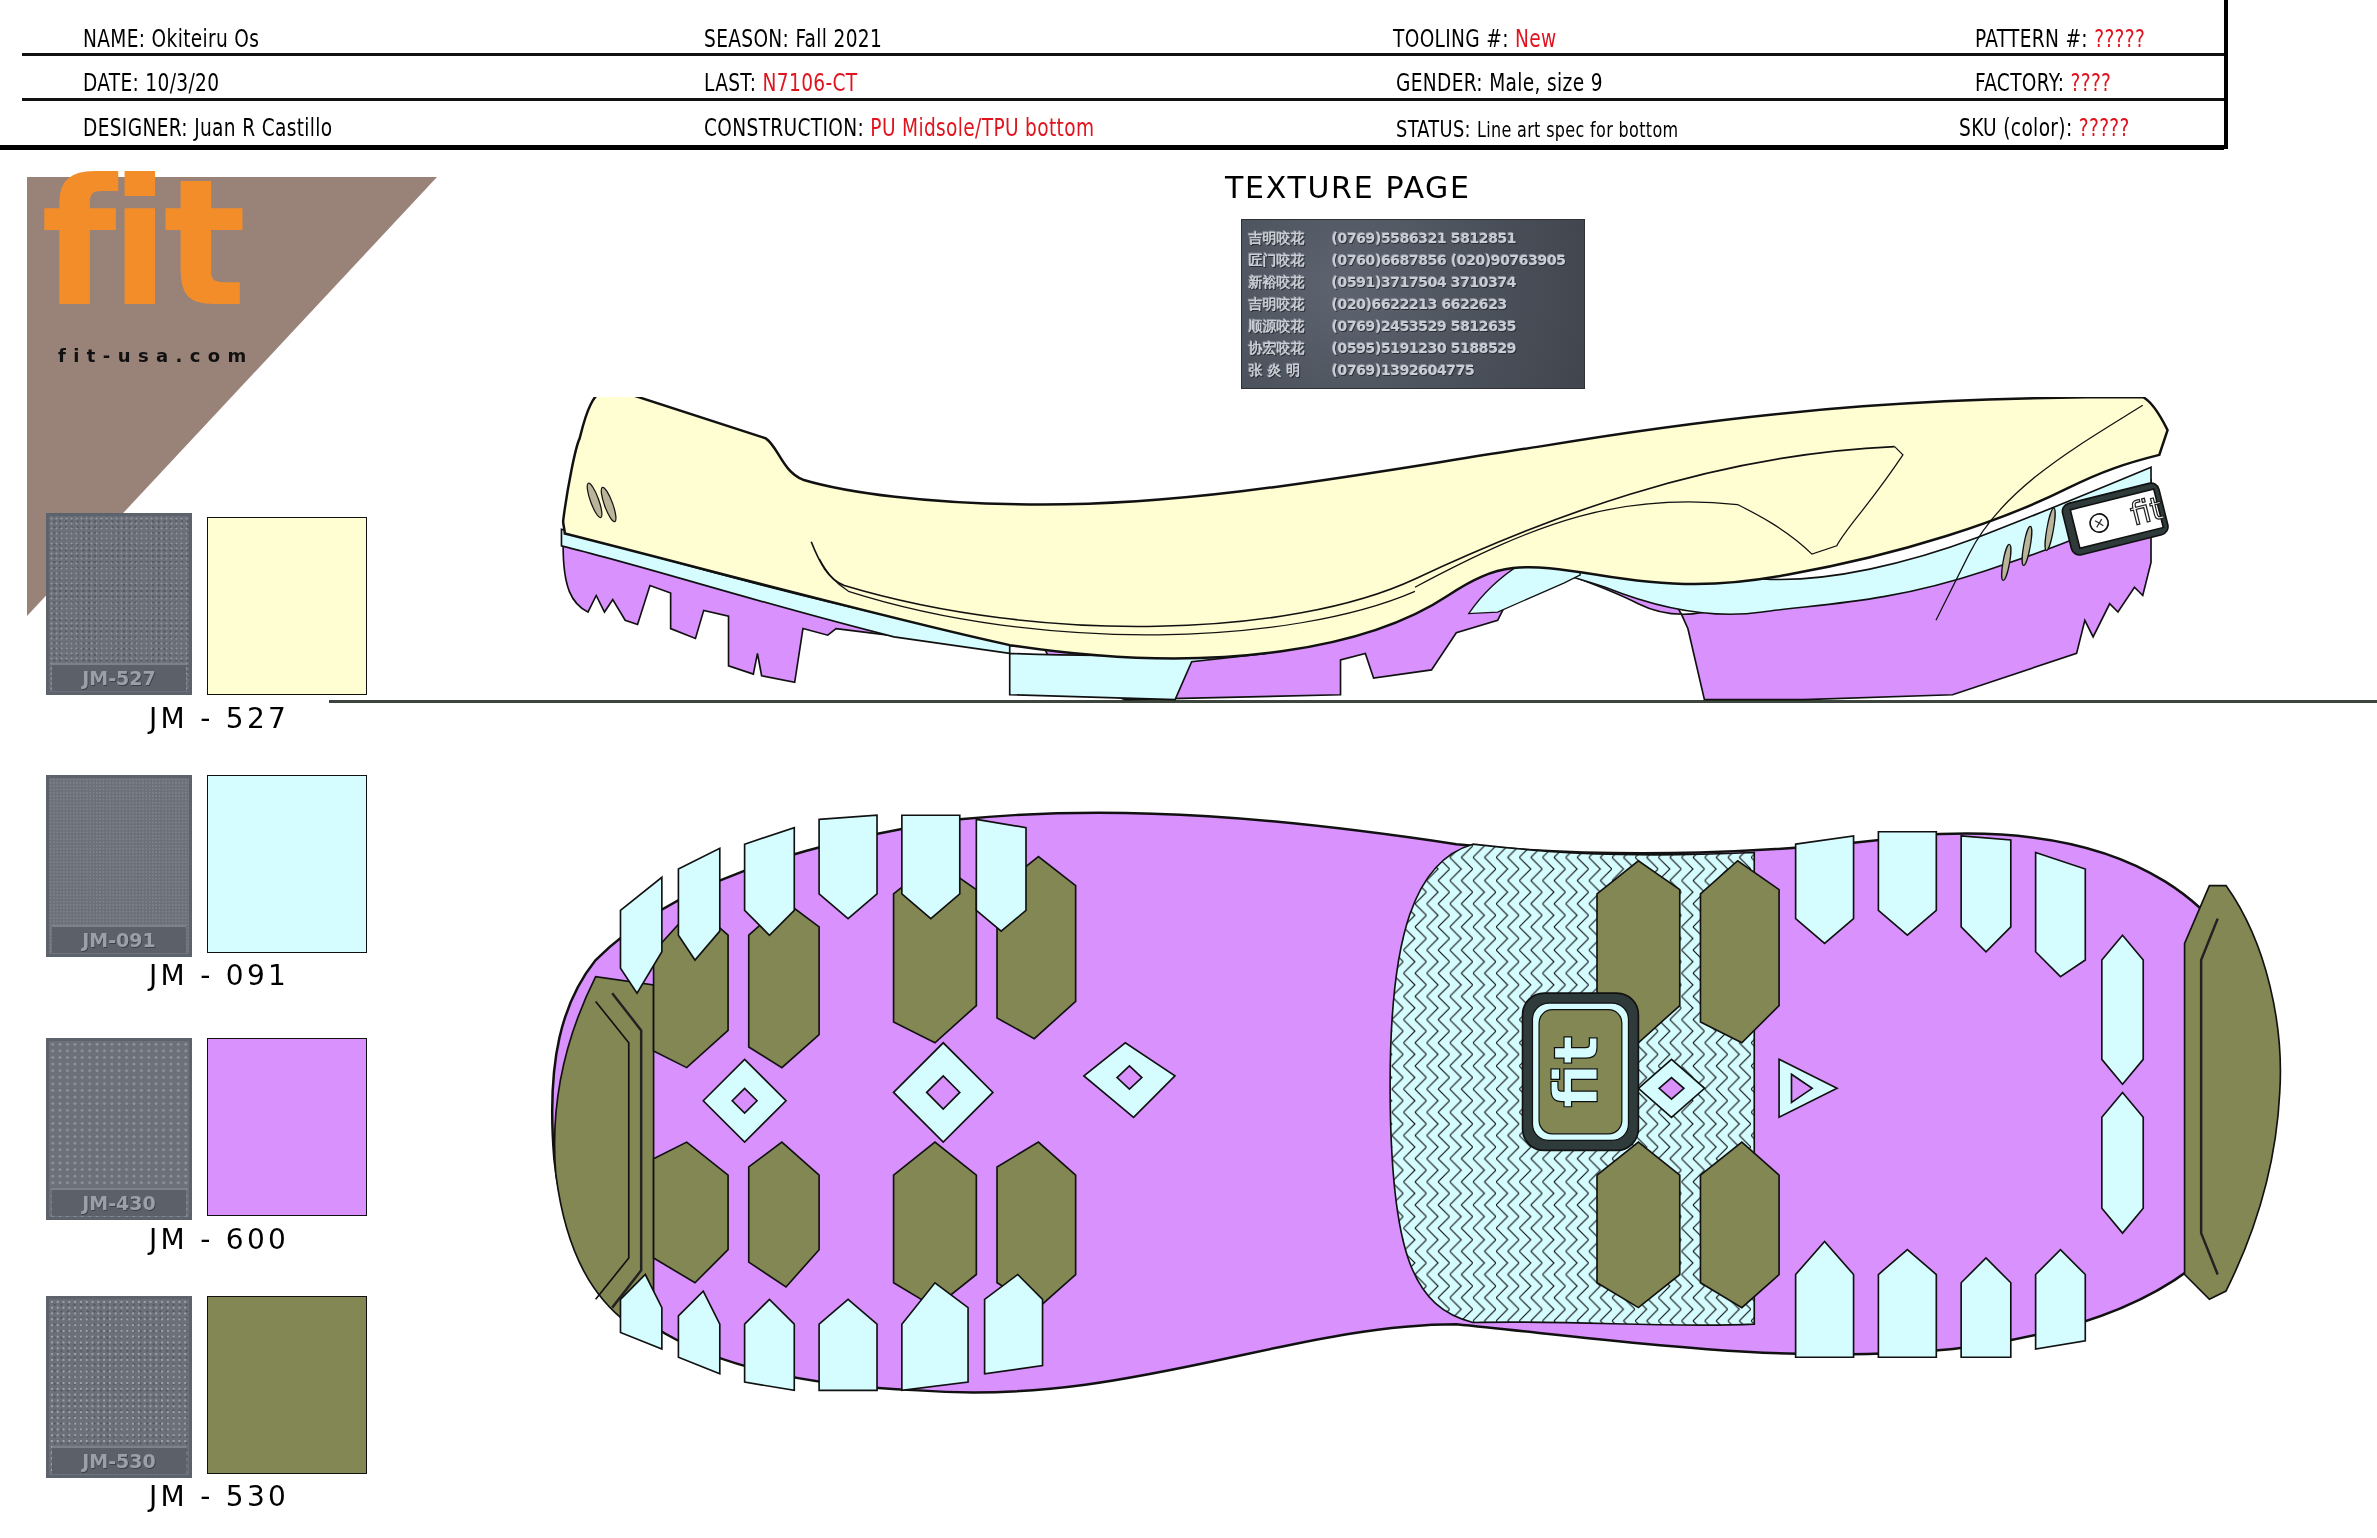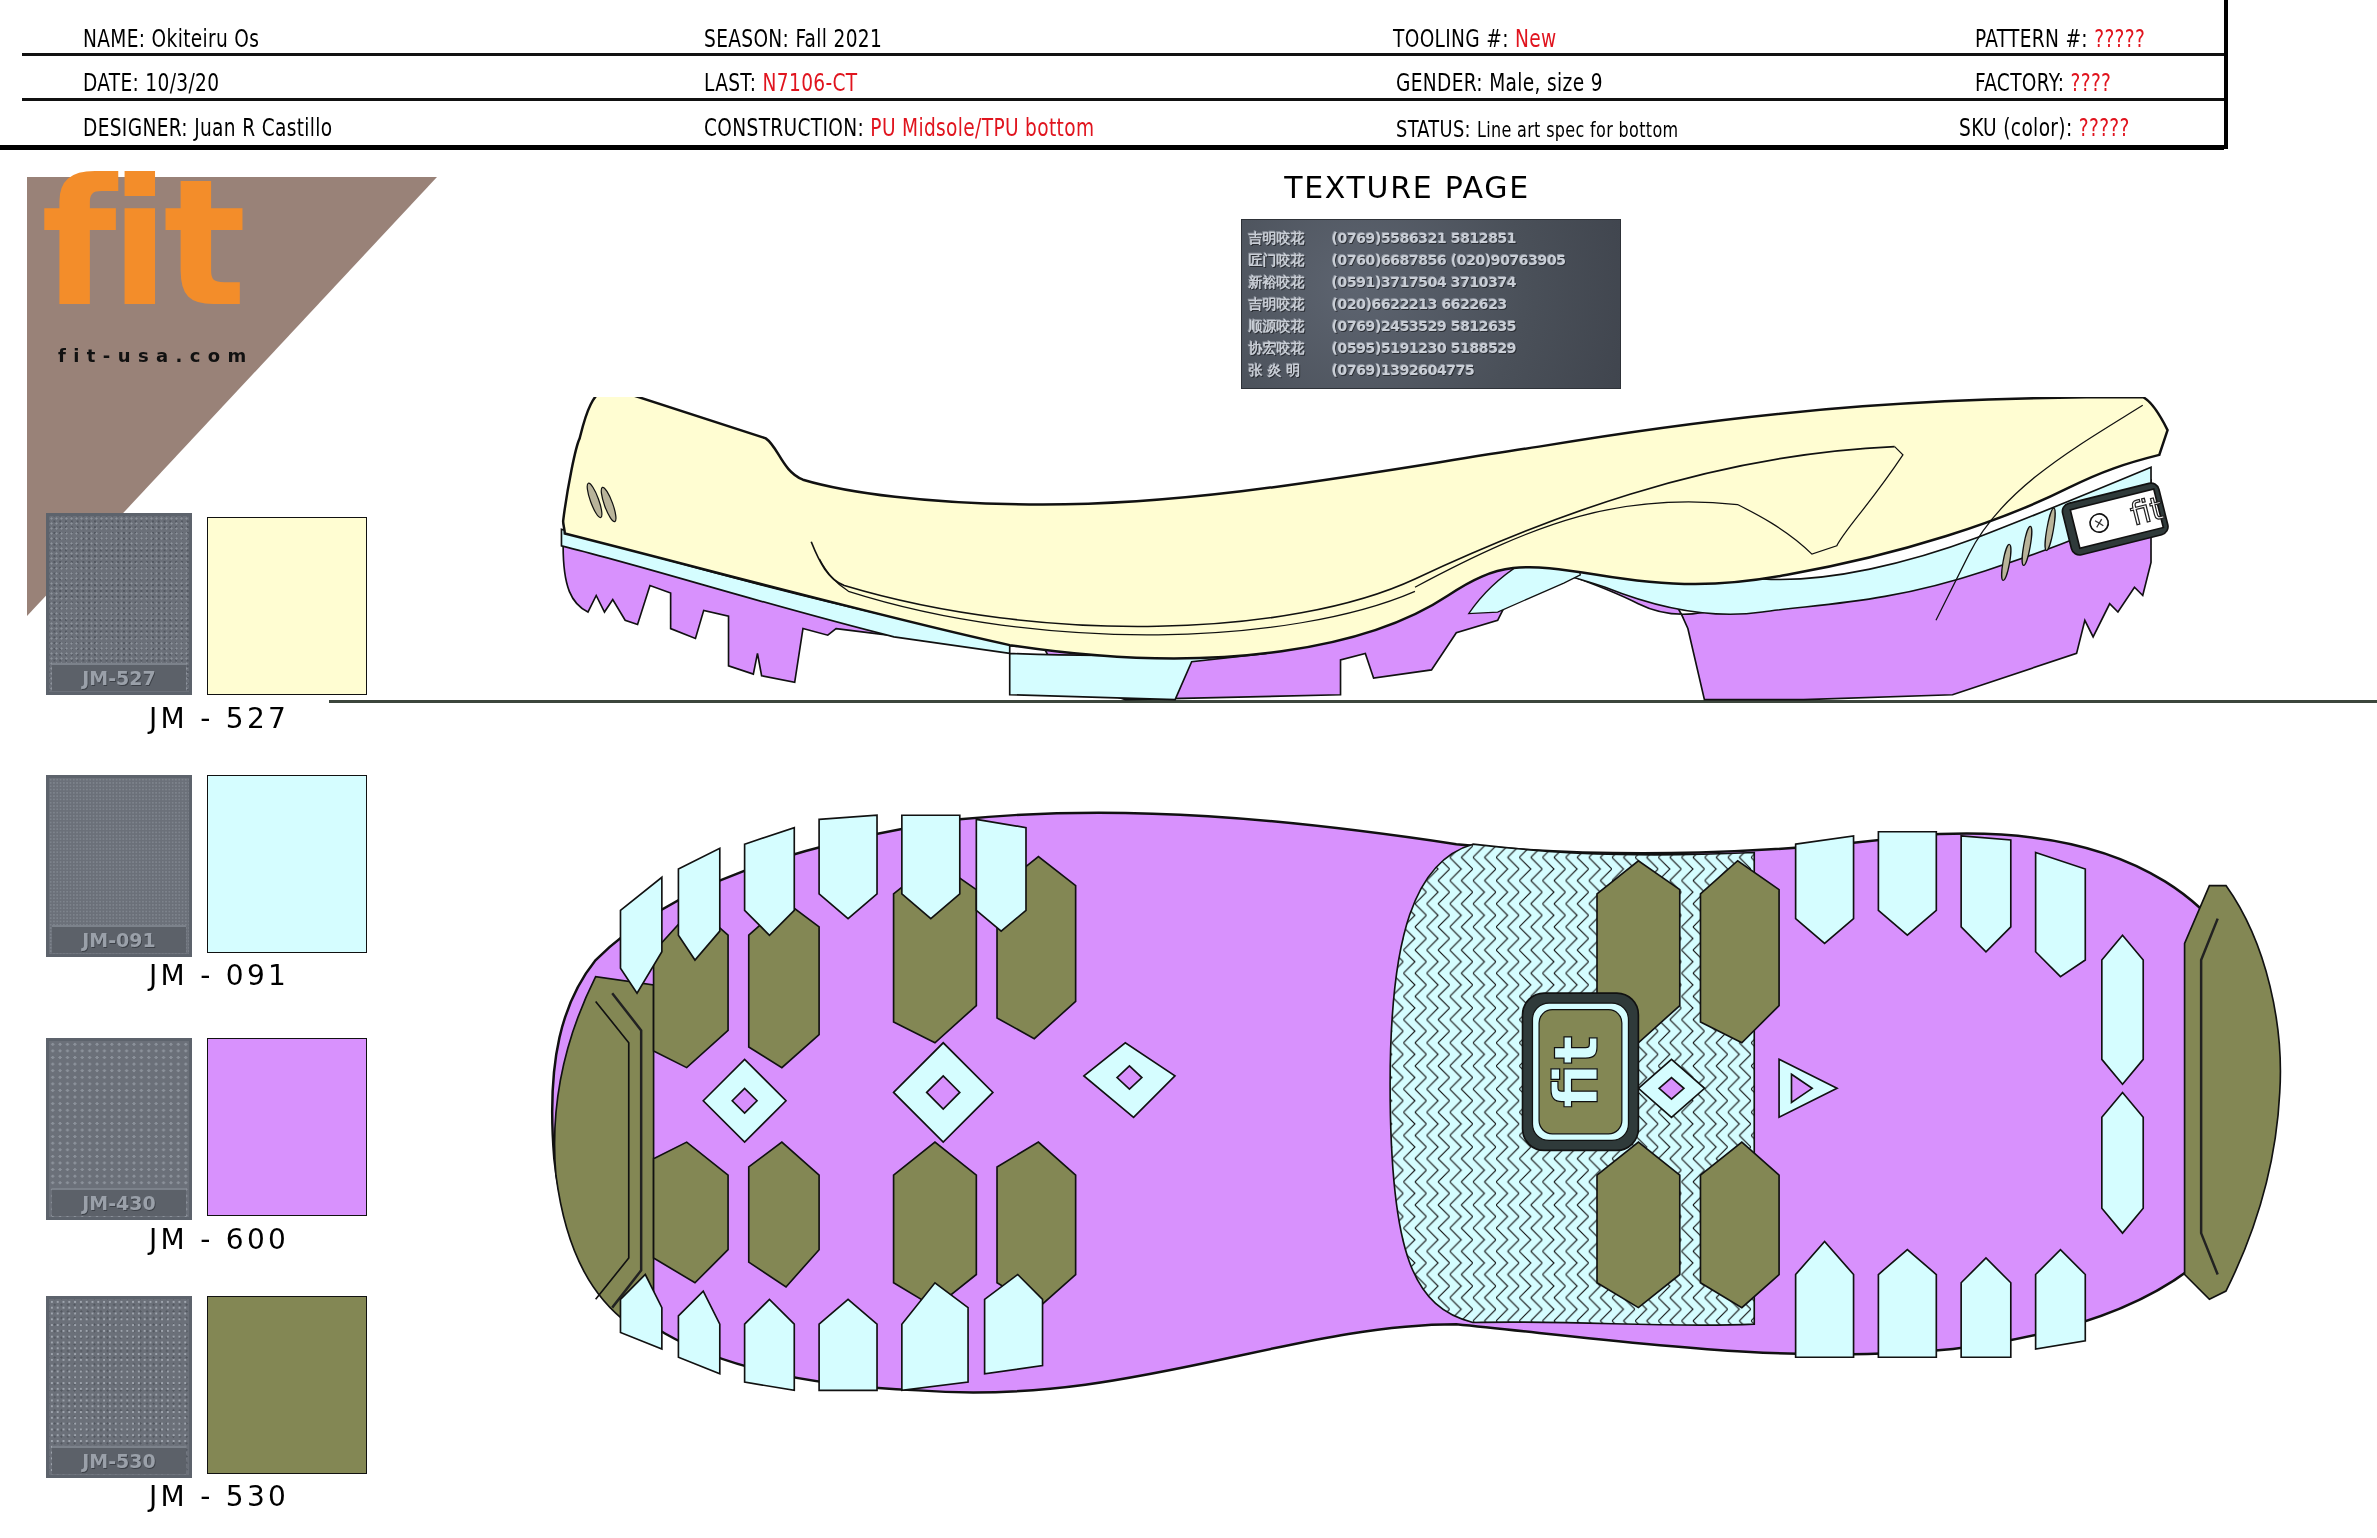--- a/index.html
+++ b/index.html
@@ -17,22 +17,22 @@
   .field .val { color: #000; }
   .field .val.red { color: #e0141e; }
 
   
   .logo-tri { position: absolute; left: 27px; top: 177px; width: 0; height: 0;
     border-top: 439px solid #998278; border-right: 410px solid transparent; }
   .logo-text { position: absolute; left: 41px; top: 157px; font-family: "DejaVu Sans", sans-serif; font-weight: bold; font-size: 174px; color: #f38d2a; letter-spacing: -6.6px; line-height: 1; }
   .logo-url { position: absolute; left: 58px; top: 333px; font-family: "DejaVu Sans", sans-serif; font-weight: bold; font-size: 18px; letter-spacing: 7.4px; color: #111; margin-top: 12px; }
 
   
-  .tex-title { position: absolute; left: 1225px; top: 170px; width: 364px; text-align: center; font-size: 30px; letter-spacing: 1.7px; }
-  .tex-plate { position: absolute; left: 1241px; top: 219px; width: 380px; height: 170px;
+  .tex-title { position: absolute; left: 1225px; top: 170px; width: 364px; font-size: 30px; letter-spacing: 1.7px; }
+  .tex-plate { position: absolute; left: 1241px; top: 219px; width: 344px; height: 170px;
     background: radial-gradient(circle at 30% 40%, #5d6470 0%, #4a5059 60%, #40454e 100%);
     border: 1.7px solid #2e3238; padding: 6.6px 6.6px; }
   .tex-row { display: flex; font-size: 14px; line-height: 22px; color: #c9ced6; font-weight: bold; text-shadow: 0.8px 0.8px 0 #2a2d33, -0.8px -0.8px 0 #8b919b; white-space: nowrap; }
   .tex-row .cn { width: 83px; }
   .tex-row .ph { flex: 1; letter-spacing: -0.4px; }
 
   
   .swatch-group { position: absolute; left: 46px; width: 323px; }
   .sample { position: absolute; left: 0; top: 0; width: 146px; height: 182px; border: 3.3px solid #5d636c;
      background-color: #6b7079;

